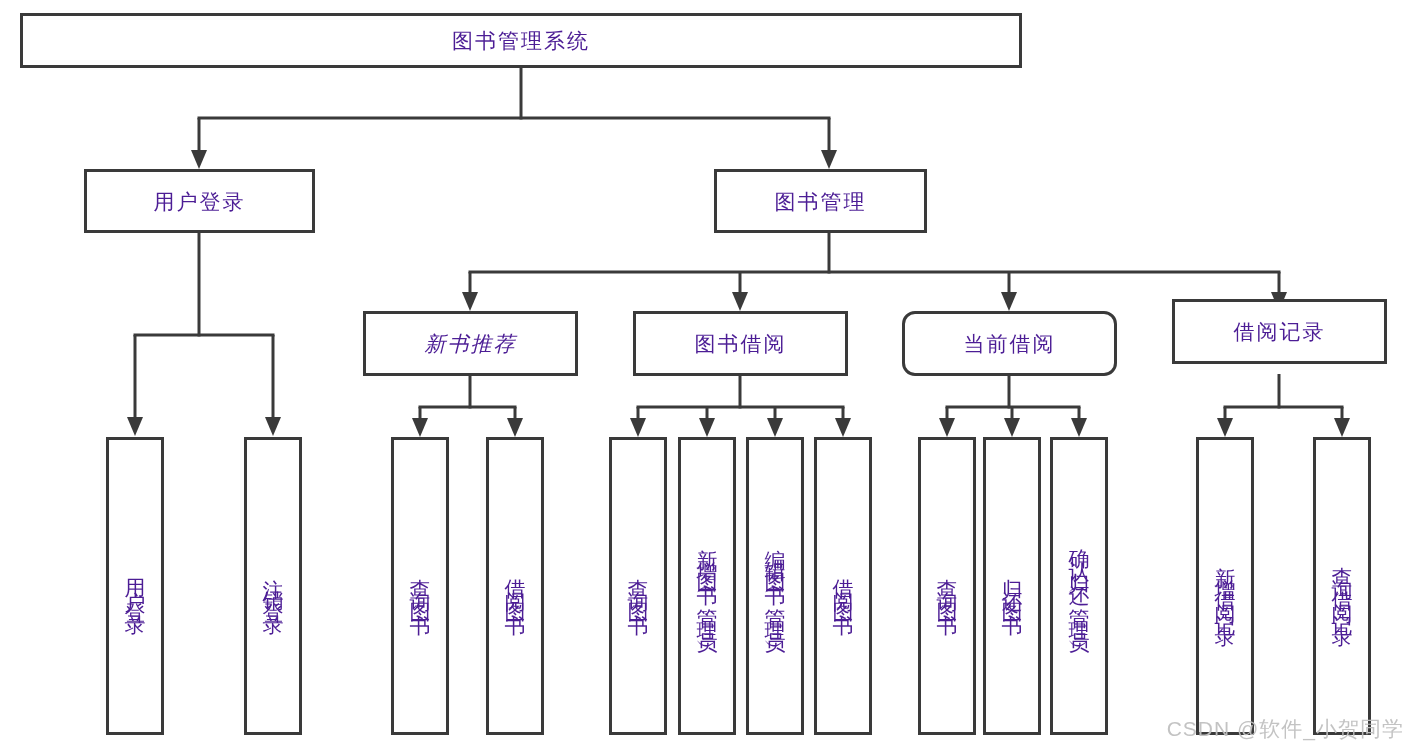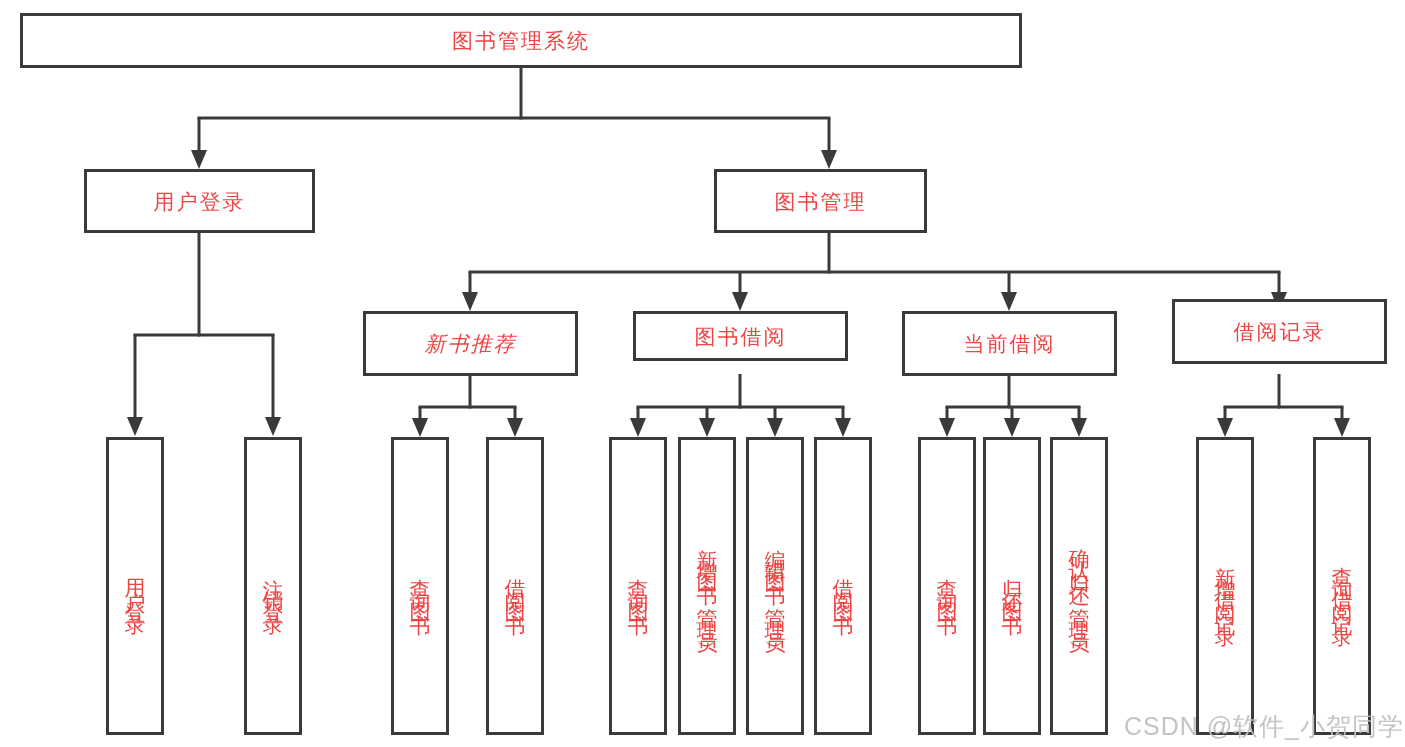--- a/index.html
+++ b/index.html
@@ -22,40 +22,40 @@
   }
   svg.connectors polygon {
     fill: #3a3a3a;
     stroke: none;
   }
   .node {
     position: absolute;
     box-sizing: border-box;
     background: #ffffff;
     border: 3px solid #3a3a3a;
-    color: #ef4444;
+    color: #4c1d95;
     display: flex;
     align-items: center;
     justify-content: center;
     font-size: 21px;
     letter-spacing: 2px;
     line-height: 1;
   }
   .node.leaf {
     writing-mode: vertical-lr;
     text-orientation: mixed;
     letter-spacing: 12px;
     font-size: 21px;
   }
   .node.leaf span { padding-left: 1px; }
   .watermark {
     position: absolute;
     right: 1px;
     bottom: 4px;
-    font-size: 25px;
+    font-size: 21px;
     letter-spacing: 1px;
     color: rgba(192,192,192,0.95);
     z-index: 5;
     pointer-events: none;
   }
 </style>
 </head>
 <body>
 
 <div class="stage">
@@ -136,24 +136,24 @@
   <div class="node" style="left:84px; top:169px; width:231px; height:64px;">
     <span>用户登录</span>
   </div>
   <div class="node" style="left:714px; top:169px; width:213px; height:64px;">
     <span>图书管理</span>
   </div>
 
   <div class="node" style="left:363px; top:311px; width:215px; height:65px;font-style:italic;">
     <span>新书推荐</span>
   </div>
-  <div class="node" style="left:633px; top:311px; width:215px; height:50px;">
+  <div class="node" style="left:633px; top:311px; width:215px; height:65px;">
     <span>图书借阅</span>
   </div>
-  <div class="node" style="left:902px; top:311px; width:215px; height:65px;">
+  <div class="node" style="left:902px; top:311px; width:215px; height:65px;border-radius:13px;">
     <span>当前借阅</span>
   </div>
   <div class="node" style="left:1172px; top:299px; width:215px; height:65px;">
     <span>借阅记录</span>
   </div>
 
   <div class="node leaf" style="left:106px; top:437px; width:58px; height:298px;">
     <span>用户登录</span>
   </div>
   <div class="node leaf" style="left:244px; top:437px; width:58px; height:298px;">

